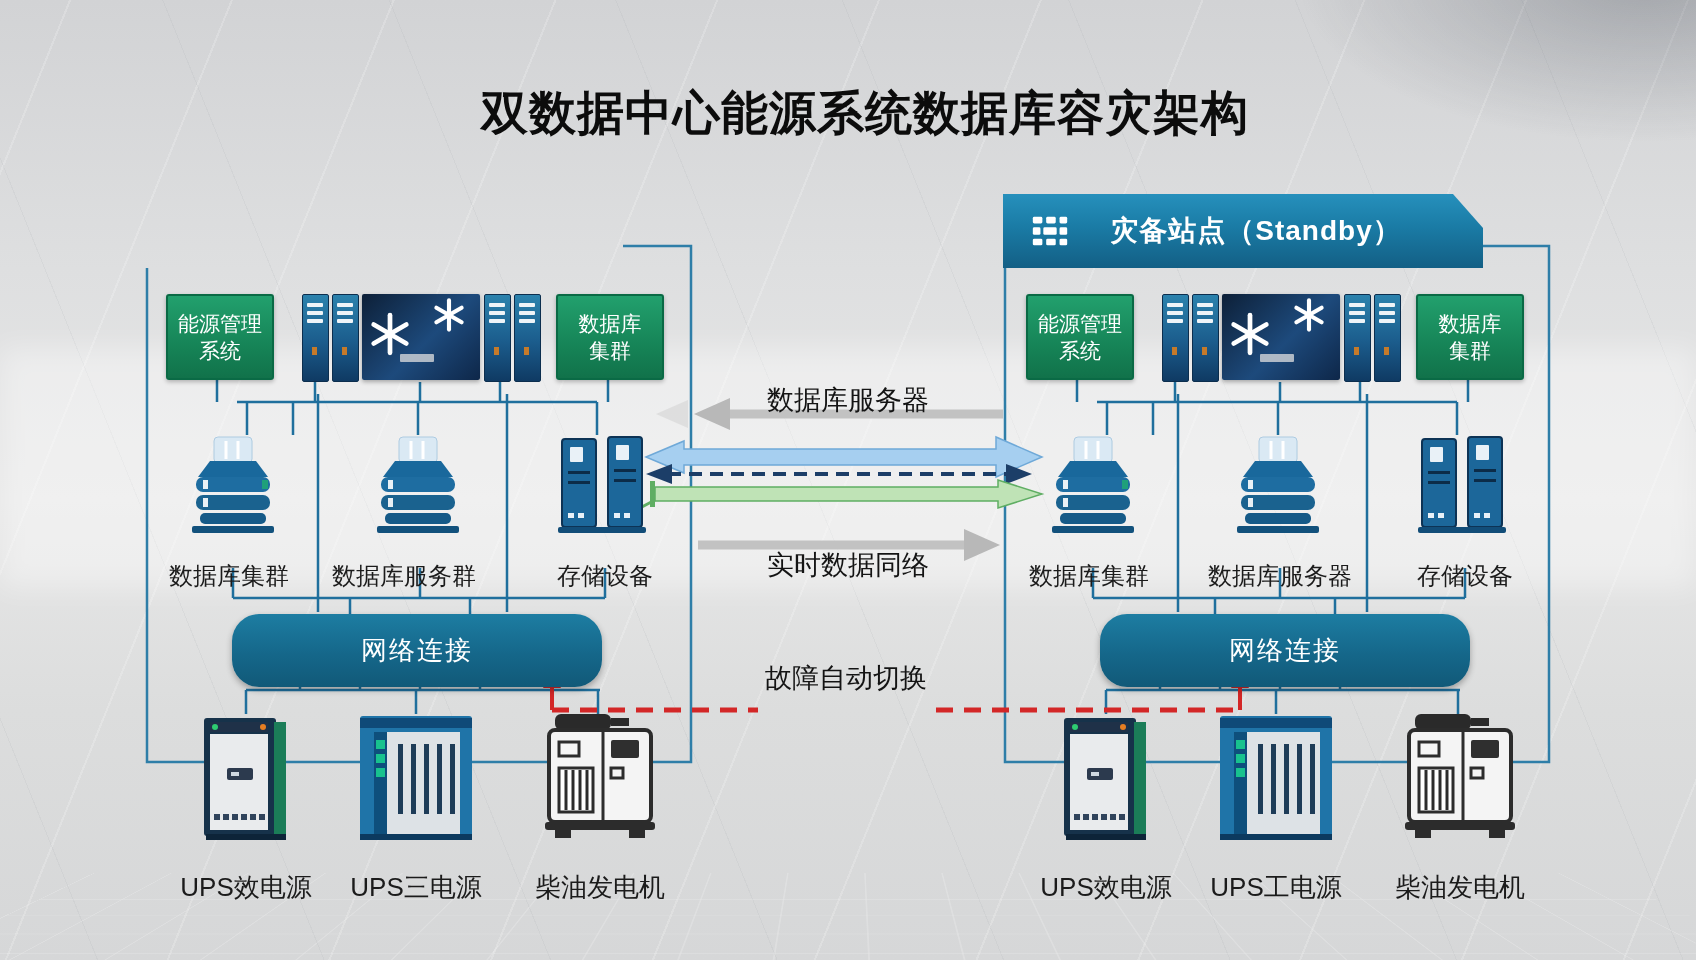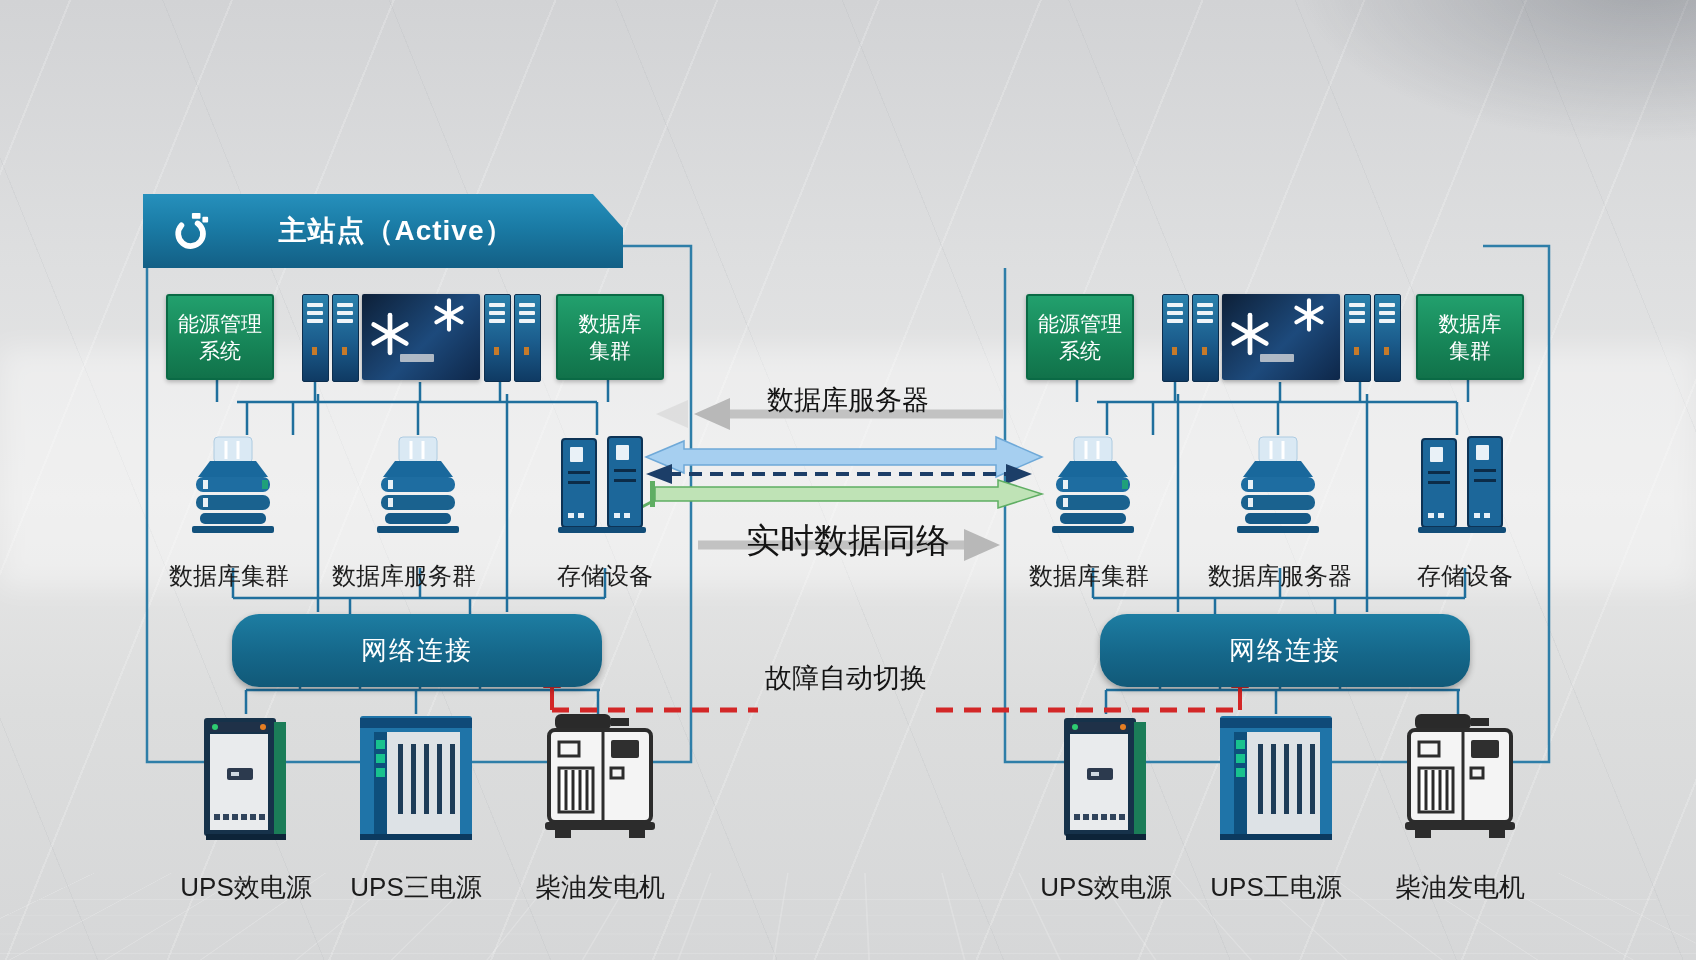--- a/index.html
+++ b/index.html
@@ -62,20 +62,21 @@
 <body>
 
 <div id="stage">
 
   <div class="bg-layer bg-diag"></div>
   <div class="bg-layer bg-diag2"></div>
   <div class="bg-band"></div>
   <div class="bg-floor"></div>
   <div class="bg-layer bg-topright"></div>
 
+  <div class="title">双数据中心能源系统数据库容灾架构</div>
 
   <svg class="overlay" width="1696" height="960" viewBox="0 0 1696 960">
 
     <path d="M623,246 H691 V762 H147 V268" fill="none" stroke="#2e7ea8" stroke-width="2.5"></path>
     <path d="M1483,246 H1549 V762 H1005 V268" fill="none" stroke="#2e7ea8" stroke-width="2.5"></path>
 
     <g stroke="#1f6f9d" stroke-width="2.5" fill="none">
       <path d="M217,378 V402 M315,382 V402 M420,382 V402 M500,382 V402 M608,378 V402"></path>
       <path d="M237,402 H597"></path>
       <path d="M247,402 V435 M293,402 V435 M418,402 V435 M597,402 V435"></path>
@@ -125,28 +126,20 @@
     <g>
       <line x1="552" y1="710" x2="758" y2="710" stroke="#d32727" stroke-width="5" stroke-dasharray="17 11"></line>
       <line x1="936" y1="710" x2="1240" y2="710" stroke="#d32727" stroke-width="5" stroke-dasharray="17 11"></line>
       <line x1="552" y1="710" x2="552" y2="684" stroke="#d32727" stroke-width="4"></line>
       <polygon points="552,670 543,688 561,688" fill="#d32727"></polygon>
       <line x1="1240" y1="710" x2="1240" y2="684" stroke="#d32727" stroke-width="4"></line>
       <polygon points="1240,670 1231,688 1249,688" fill="#d32727"></polygon>
     </g>
   </svg>
 
-  <div class="panel-header" style="left:143px;">
-    <svg class="hicon" viewBox="0 0 44 44">
-      <rect x="24" y="2" width="9" height="6" rx="1" fill="#fff"></rect>
-      <rect x="35" y="6" width="6" height="6" rx="1" fill="#fff"></rect>
-      <path d="M30,13 a13,13 0 1 1 -17,2" stroke="#fff" stroke-width="6" fill="none" stroke-linecap="round"></path>
-    </svg>
-    <div class="htext">主站点（Active）</div>
-  </div>
 
   <div class="greenbox" style="left:166px;top:294px;">
     <span>能源管理</span>
     <span>系统</span>
   </div>
 
   <div class="tower" style="left:302px;">
       <i></i>
       <i></i>
       <i></i>
@@ -287,20 +280,36 @@
     <rect x="66" y="56" width="12" height="10" fill="none" stroke="#2c2c2c" stroke-width="3"></rect>
     <rect x="0" y="110" width="110" height="8" rx="3" fill="#2c2c2c"></rect>
     <rect x="10" y="118" width="16" height="8" fill="#2c2c2c"></rect>
       <rect x="84" y="118" width="16" height="8" fill="#2c2c2c"></rect>
   </svg>
 
   <div class="label bottom" style="left:246px;top:846px;">UPS效电源</div>
   <div class="label bottom" style="left:416px;top:846px;">UPS三电源</div>
   <div class="label bottom" style="left:600px;top:846px;">柴油发电机</div>
 
+  <div class="panel-header" style="left:1003px;">
+    <svg class="hicon" viewBox="0 0 44 44">
+      <g fill="#fff">
+        <rect x="4" y="6" width="10" height="7" rx="1.5"></rect>
+          <rect x="18" y="6" width="10" height="7" rx="1.5"></rect>
+          <rect x="32" y="6" width="8" height="7" rx="1.5"></rect>
+        <rect x="4" y="17" width="8" height="8" rx="1.5"></rect>
+          <rect x="15" y="17" width="14" height="8" rx="1.5"></rect>
+          <rect x="32" y="17" width="8" height="8" rx="1.5"></rect>
+        <rect x="4" y="29" width="10" height="7" rx="1.5"></rect>
+          <rect x="18" y="29" width="10" height="7" rx="1.5"></rect>
+          <rect x="32" y="29" width="8" height="7" rx="1.5"></rect>
+      </g>
+    </svg>
+    <div class="htext">灾备站点（Standby）</div>
+  </div>
 
   <div class="greenbox" style="left:1026px;top:294px;">
     <span>能源管理</span>
     <span>系统</span>
   </div>
 
   <div class="tower" style="left:1162px;">
       <i></i>
       <i></i>
       <i></i>
@@ -442,16 +451,16 @@
     <rect x="0" y="110" width="110" height="8" rx="3" fill="#2c2c2c"></rect>
     <rect x="10" y="118" width="16" height="8" fill="#2c2c2c"></rect>
       <rect x="84" y="118" width="16" height="8" fill="#2c2c2c"></rect>
   </svg>
 
   <div class="label bottom" style="left:1106px;top:846px;">UPS效电源</div>
   <div class="label bottom" style="left:1276px;top:846px;">UPS工电源</div>
   <div class="label bottom" style="left:1460px;top:846px;">柴油发电机</div>
 
   <div class="midlabel" style="left:848px;top:382px;font-size:27px;">数据库服务器</div>
-  <div class="midlabel" style="left:848px;top:518px;font-size:34px;">实时数据同络</div>
+  <div class="midlabel" style="left:848px;top:547px;font-size:27px;">实时数据同络</div>
   <div class="midlabel" style="left:846px;top:660px;font-size:27px;">故障自动切换</div>
 
 </div>
 
 </body></html>

